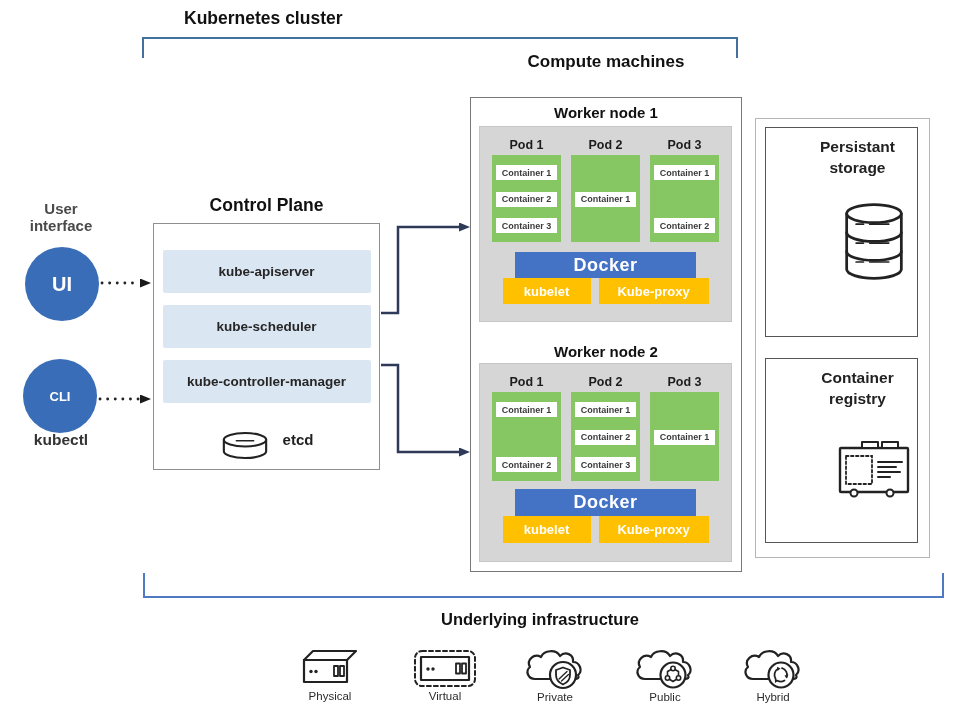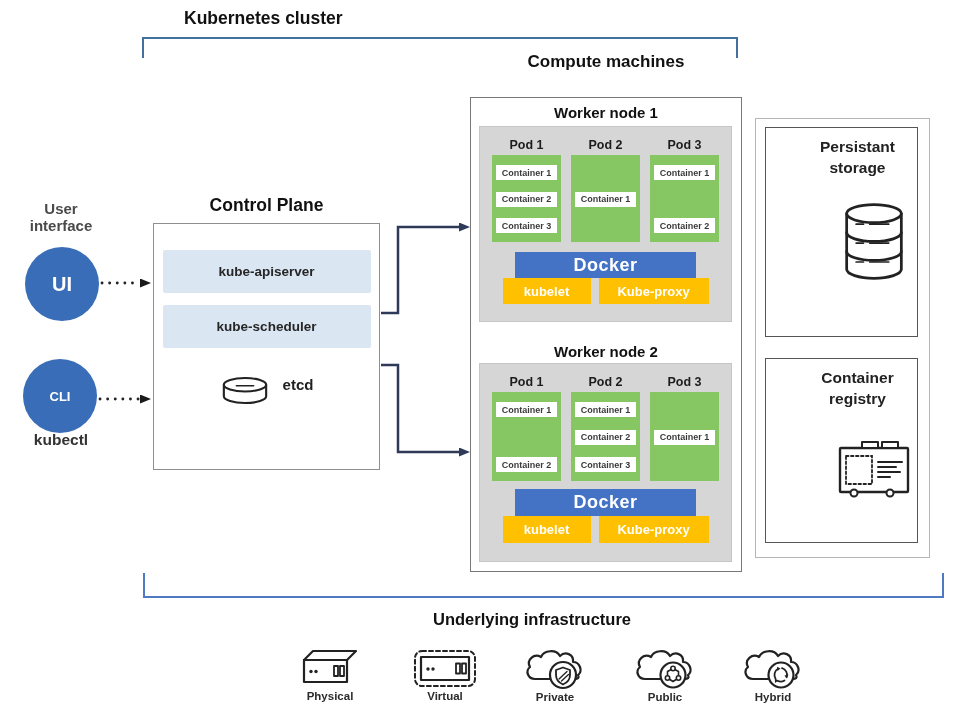--- a/index.html
+++ b/index.html
@@ -11,21 +11,21 @@
   #canvas{
     position:relative;width:966px;height:709px;background:#ffffff;overflow:hidden;
     font-family:"Liberation Sans", sans-serif;color:#1a1a1a;
   }
   .abs{position:absolute;}
   .ttl{font-weight:bold;color:#111;}
   
   #cluster-title{left:184px;top:8px;font-size:17.5px;}
   #compute-title{left:470px;top:52px;width:272px;text-align:center;font-size:17px;}
   #cp-title{left:153px;top:195px;width:227px;text-align:center;font-size:17.5px;}
-  #infra-title{left:312px;top:610px;width:440px;text-align:center;font-size:16.5px;}
+  #infra-title{left:320px;top:610px;width:440px;text-align:center;font-size:16.5px;}
   
   #ui-label{left:8px;top:201px;width:106px;text-align:center;font-size:15px;font-weight:bold;color:#4a4a4a;line-height:1.1;}
   .circle{width:74px;height:74px;border-radius:50%;background:var(--accent_blue);color:#fff;
           display:flex;align-items:center;justify-content:center;font-size:20px;font-weight:600;}
   #ui-circle{left:25px;top:247px;}
   #cli-circle{left:23px;top:359px;font-size:13px;text-align:right;}
   #kubectl-label{left:8px;top:431px;width:106px;text-align:center;font-size:15.5px;font-weight:bold;color:#333;}
   
   #cp-box{left:153px;top:223px;width:227px;height:247px;background:#fff;border:1px solid #8f8f8f;
           box-sizing:border-box;display:flex;flex-direction:column;align-items:center;padding-top:26px;}
@@ -60,21 +60,21 @@
   .ybtn.kubelet{width:88px;} .ybtn.proxy{width:110px;}
   
   #right-outer{left:755px;top:118px;width:175px;height:440px;border:1px solid #b5b5b5;background:#fff;box-sizing:border-box;}
   .r-box{left:765px;width:153px;border:1px solid #565656;background:#fff;box-sizing:border-box;text-align:center;padding-left:32px;}
   #storage-box{top:127px;height:210px;}
   #registry-box{top:358px;height:185px;}
   .r-title{margin-top:9px;font-size:15.5px;font-weight:bold;color:#222;line-height:1.35;}
   #db-icon{margin-top:22px;} #reg-icon{margin-top:24px;}
   
   .infra-item{width:80px;display:flex;flex-direction:column;align-items:center;}
-  .infra-label{margin-top:1px;font-size:11.5px;font-weight:bold;color:#2b2b2b;text-align:right;}
+  .infra-label{margin-top:1px;font-size:11.5px;font-weight:normal;color:#2b2b2b;text-align:right;}
   #infra-0{left:290px;top:647px;} #infra-1{left:405px;top:645px;} #infra-2{left:515px;top:642px;}
   #infra-3{left:625px;top:642px;} #infra-4{left:733px;top:642px;}
   
   svg{display:block;}
   .ico{stroke:#222;stroke-width:2.2;fill:#fff;stroke-linejoin:round;stroke-linecap:round;}
   .ico-thin{stroke:#222;stroke-width:1.6;fill:none;stroke-linecap:round;}
   .ico-fill{fill:#222;stroke:none;}
   #connector-layer{position:absolute;left:0;top:0;pointer-events:none;}
   .bracket-dark{fill:none;stroke:var(--bracket_blue_dark);stroke-width:2;}
   .bracket-light{fill:none;stroke:var(--bracket_blue_light);stroke-width:2;}
@@ -112,20 +112,21 @@
     <div>User</div>
     <div>interface</div>
   </div>
   <div class="abs circle" id="ui-circle">UI</div>
   <div class="abs circle" id="cli-circle">CLI</div>
   <div class="abs" id="kubectl-label">kubectl</div>
 
   <div class="abs" id="cp-box">
     <div class="cp-row">kube-apiserver</div>
     <div class="cp-row">kube-scheduler</div>
+    <div class="cp-row">kube-controller-manager</div>
     <div id="etcd-row">
       <svg width="50" height="31" viewBox="0 0 52 32">
         <path class="ico" d="M4 9 V21 A22 7 0 0 0 48 21 V9"></path>
         <ellipse class="ico" cx="26" cy="9" rx="22" ry="7"></ellipse>
         <line class="ico-thin" x1="17" y1="10" x2="35" y2="10"></line>
       </svg>
       <span id="etcd-text">etcd</span>
     </div>
   </div>
 

